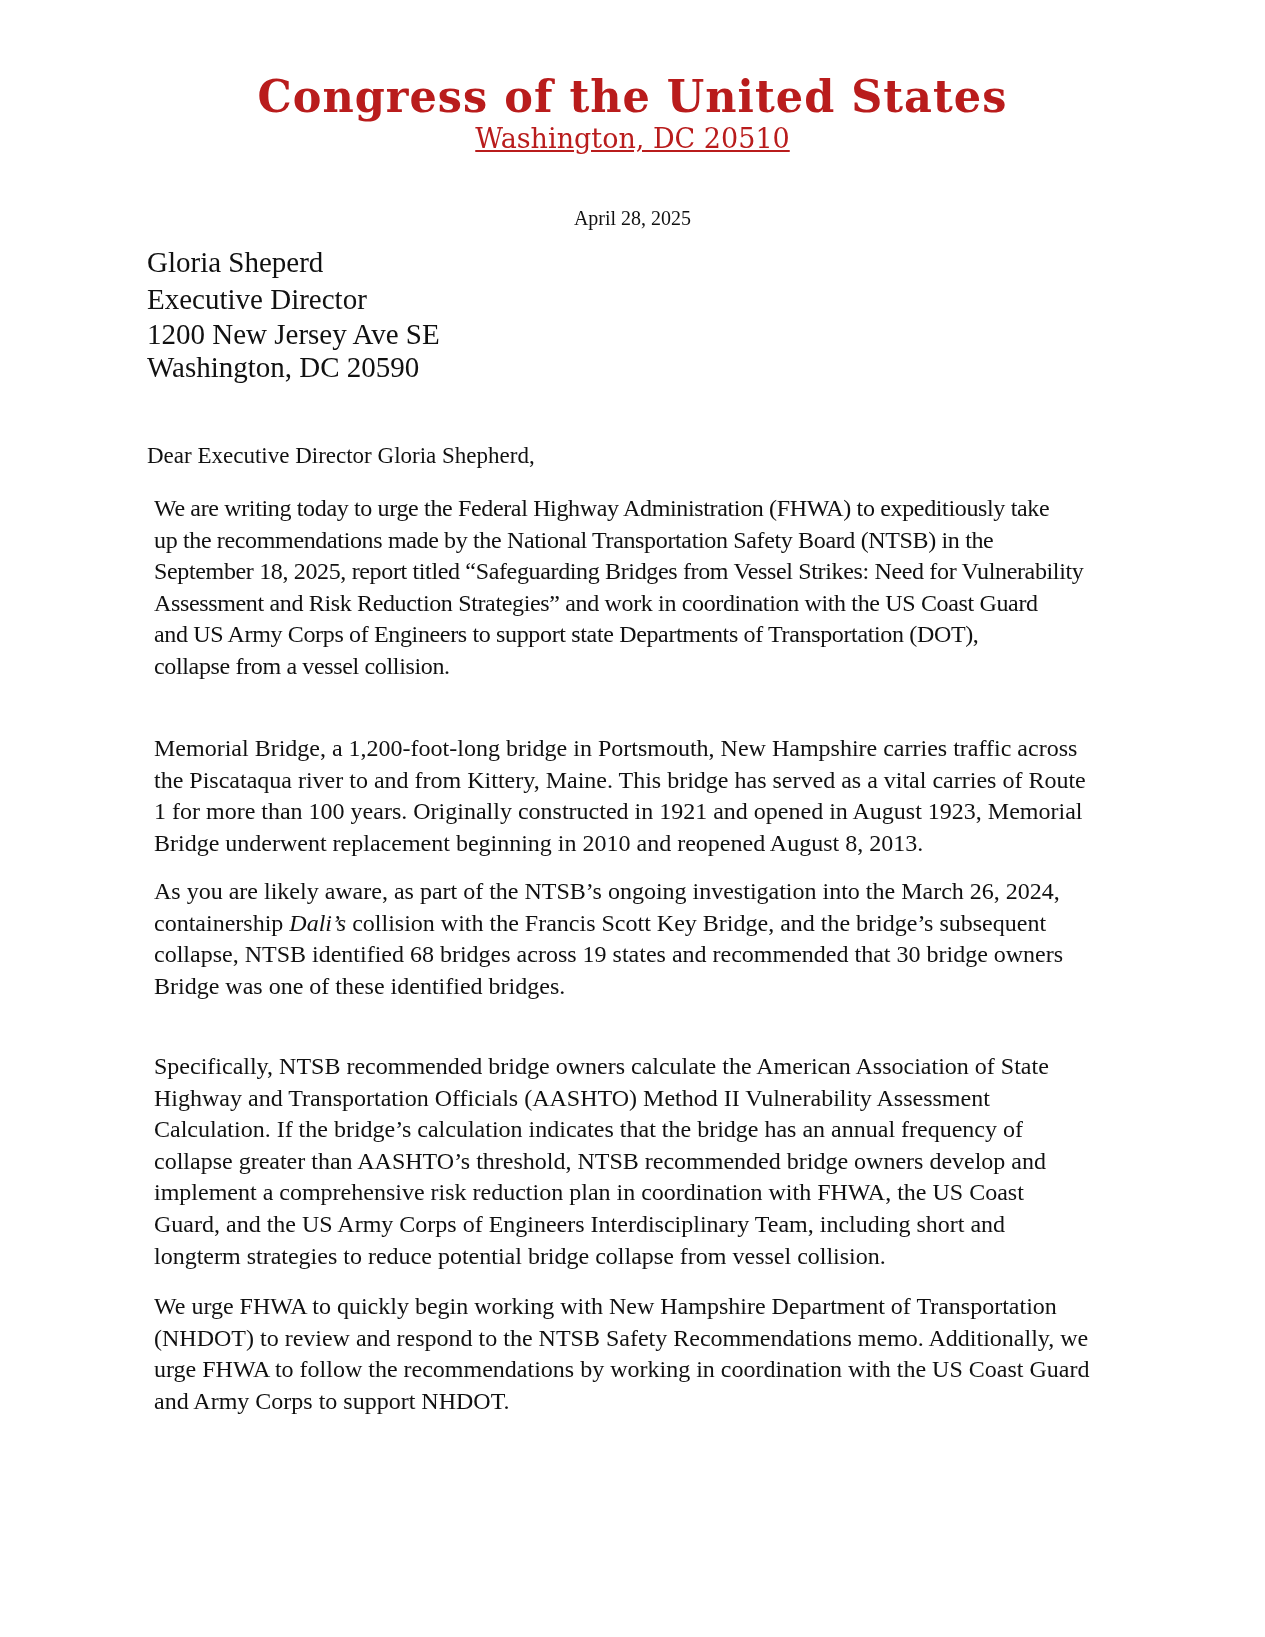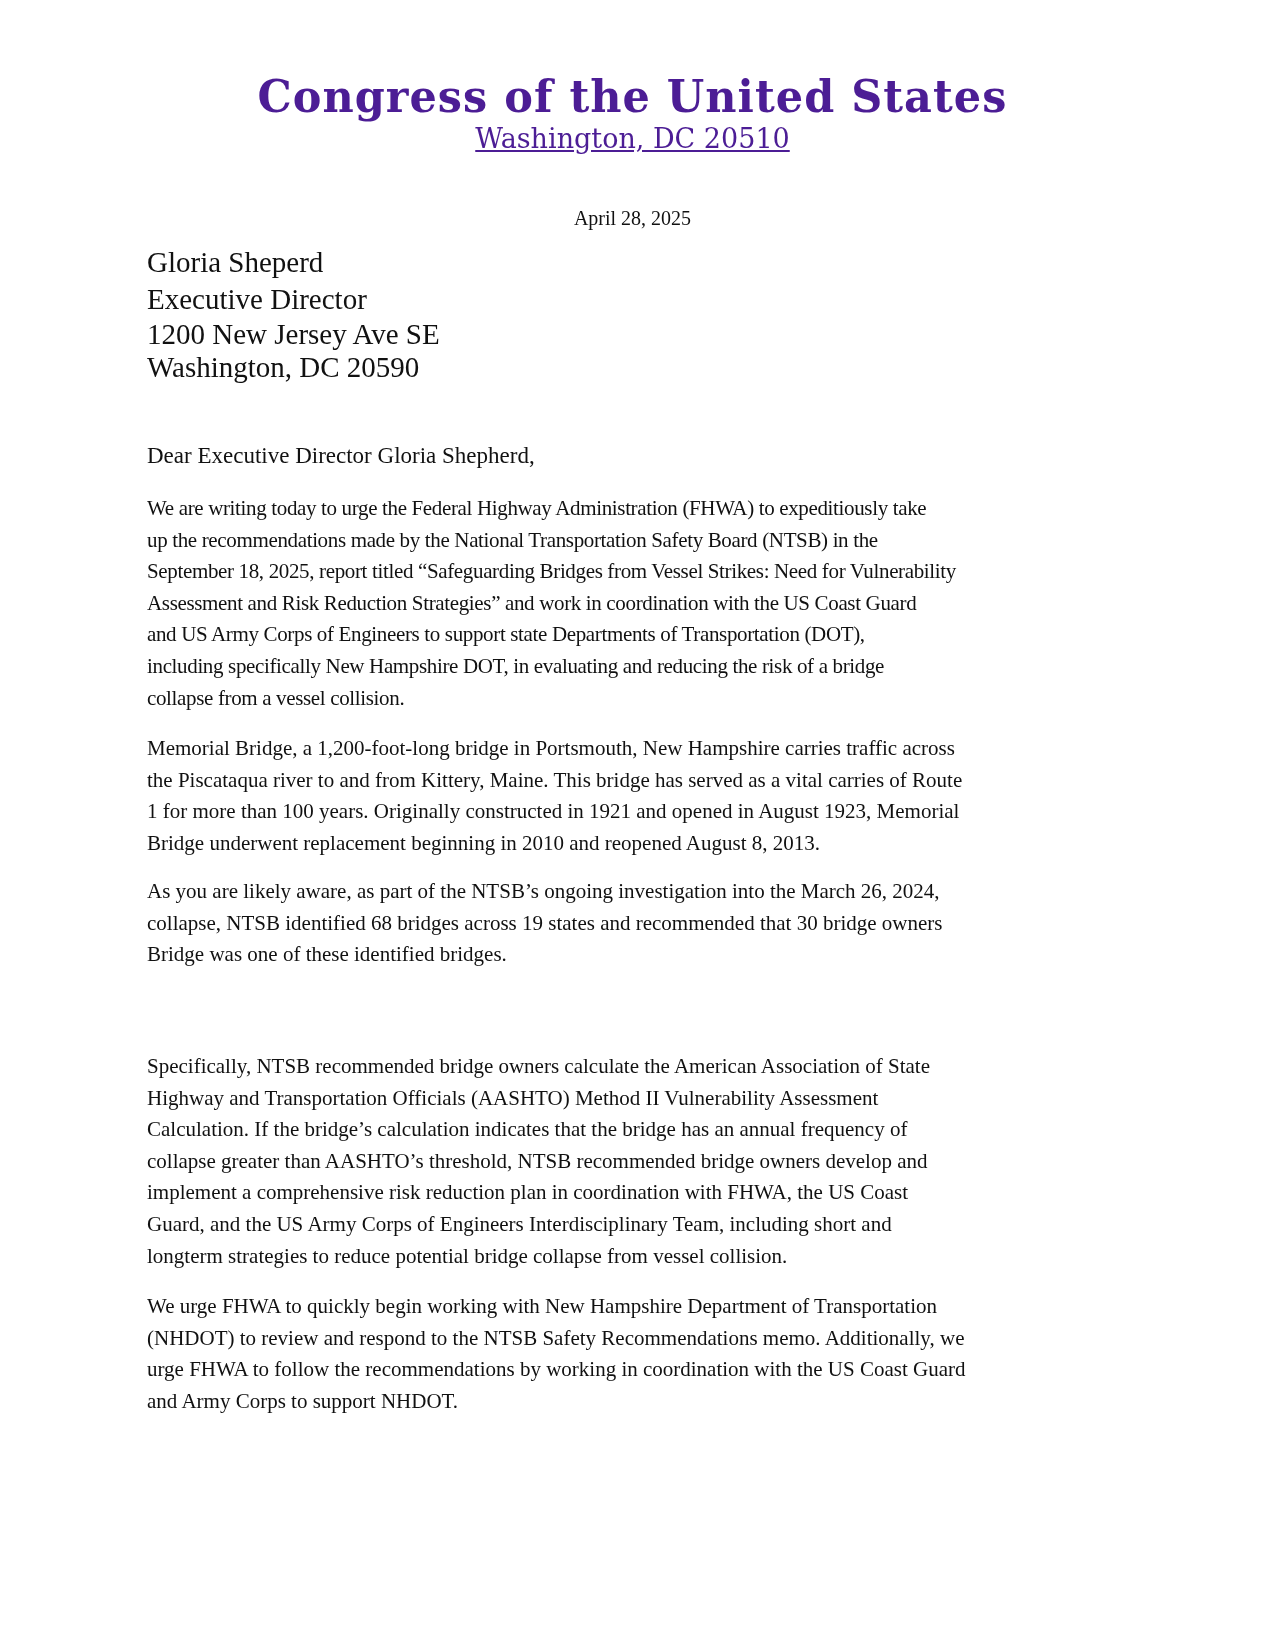--- a/index.html
+++ b/index.html
@@ -1,27 +1,27 @@
 <!DOCTYPE html>
 <html><head>
 <meta charset="utf-8">
 <style>
   html, body { margin:0; padding:0; background:#ffffff; }
   body { width:1265px; height:1637px; position:relative; overflow:hidden;
          font-family:"Liberation Serif", "DejaVu Serif", serif; color:#111; }
-  .letterhead { position:absolute; top:72px; left:0; width:1265px; text-align:center; color:#4c1d95; }
+  .letterhead { position:absolute; top:72px; left:0; width:1265px; text-align:center; color:#b91c1c; }
   .lh-title { font-family:"DejaVu Serif", "Liberation Serif", serif; font-weight:bold;
               font-size:43px; letter-spacing:1px; line-height:48px; transform:scaleY(1.05); }
   .lh-sub { font-family:"DejaVu Serif", "Liberation Serif", serif; font-size:27px; line-height:34px; margin-top:2px;text-decoration:underline; }
   .date { position:absolute; top:207px; left:0; width:1265px; text-align:center; font-size:20px; }
   .addr { position:absolute; top:244px; left:147px; font-size:29px; }
   .addr div { line-height:37px; height:37px; }
   .addr div.tight { line-height:33px; height:33px; }
   .salutation { position:absolute; top:443px; left:147px; font-size:23px; }
-  .para { position:absolute; left:147px; width:980px; font-size:21px; line-height:31.6px; }
+  .para { position:absolute; left:154px; width:980px; font-size:24px; line-height:31.6px; }
   .para span.line { display:block; white-space:nowrap; }
   .p1 { top:493px; letter-spacing:-0.35px; }
   .p2 { top:733px; }
   .p3 { top:876px; }
   .p4 { top:1051px; }
   .p5 { top:1291px; }
   em { font-style:italic; }
 </style>
 </head>
 <body>
@@ -41,33 +41,33 @@
 </div>
 
 <div class="salutation">Dear Executive Director Gloria Shepherd,</div>
 
 <div class="para p1">
   <span class="line">We are writing today to urge the Federal Highway Administration (FHWA) to expeditiously take</span>
   <span class="line">up the recommendations made by the National Transportation Safety Board (NTSB) in the</span>
   <span class="line">September 18, 2025, report titled “Safeguarding Bridges from Vessel Strikes: Need for Vulnerability</span>
   <span class="line">Assessment and Risk Reduction Strategies” and work in coordination with the US Coast Guard</span>
   <span class="line">and US Army Corps of Engineers to support state Departments of Transportation (DOT),</span>
-  <span class="line">including specifically New Hampshire DOT, in evaluating and reducing the risk of a bridge</span>
   <span class="line">collapse from a vessel collision.</span>
 </div>
 
 <div class="para p2">
   <span class="line">Memorial Bridge, a 1,200-foot-long bridge in Portsmouth, New Hampshire carries traffic across</span>
   <span class="line">the Piscataqua river to and from Kittery, Maine. This bridge has served as a vital carries of Route</span>
   <span class="line">1 for more than 100 years. Originally constructed in 1921 and opened in August 1923, Memorial</span>
   <span class="line">Bridge underwent replacement beginning in 2010 and reopened August 8, 2013.</span>
 </div>
 
 <div class="para p3">
   <span class="line">As you are likely aware, as part of the NTSB’s ongoing investigation into the March 26, 2024,</span>
+  <span class="line"><span>containership </span><em>Dali’s</em><span> collision with the Francis Scott Key Bridge, and the bridge’s subsequent</span></span>
   <span class="line">collapse, NTSB identified 68 bridges across 19 states and recommended that 30 bridge owners</span>
   <span class="line">Bridge was one of these identified bridges.</span>
 </div>
 
 <div class="para p4">
   <span class="line">Specifically, NTSB recommended bridge owners calculate the American Association of State</span>
   <span class="line">Highway and Transportation Officials (AASHTO) Method II Vulnerability Assessment</span>
   <span class="line">Calculation. If the bridge’s calculation indicates that the bridge has an annual frequency of</span>
   <span class="line">collapse greater than AASHTO’s threshold, NTSB recommended bridge owners develop and</span>
   <span class="line">implement a comprehensive risk reduction plan in coordination with FHWA, the US Coast</span>

